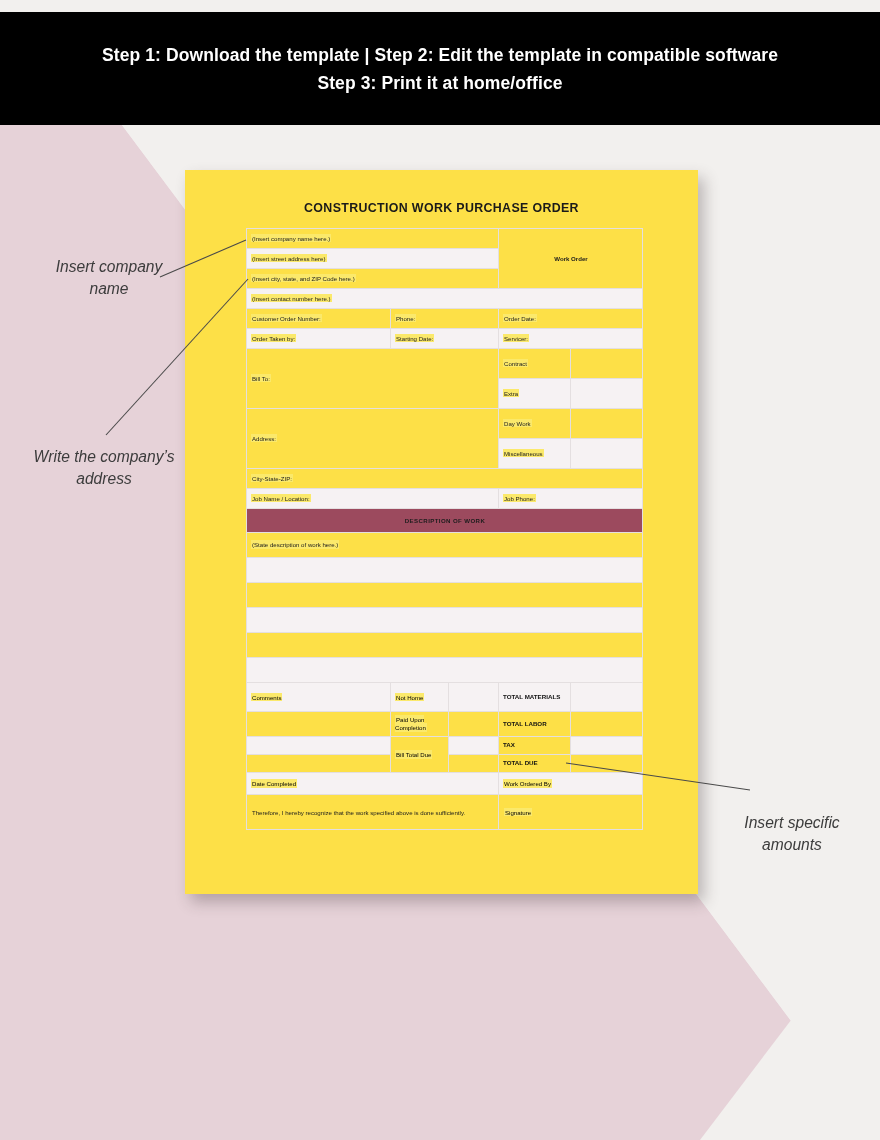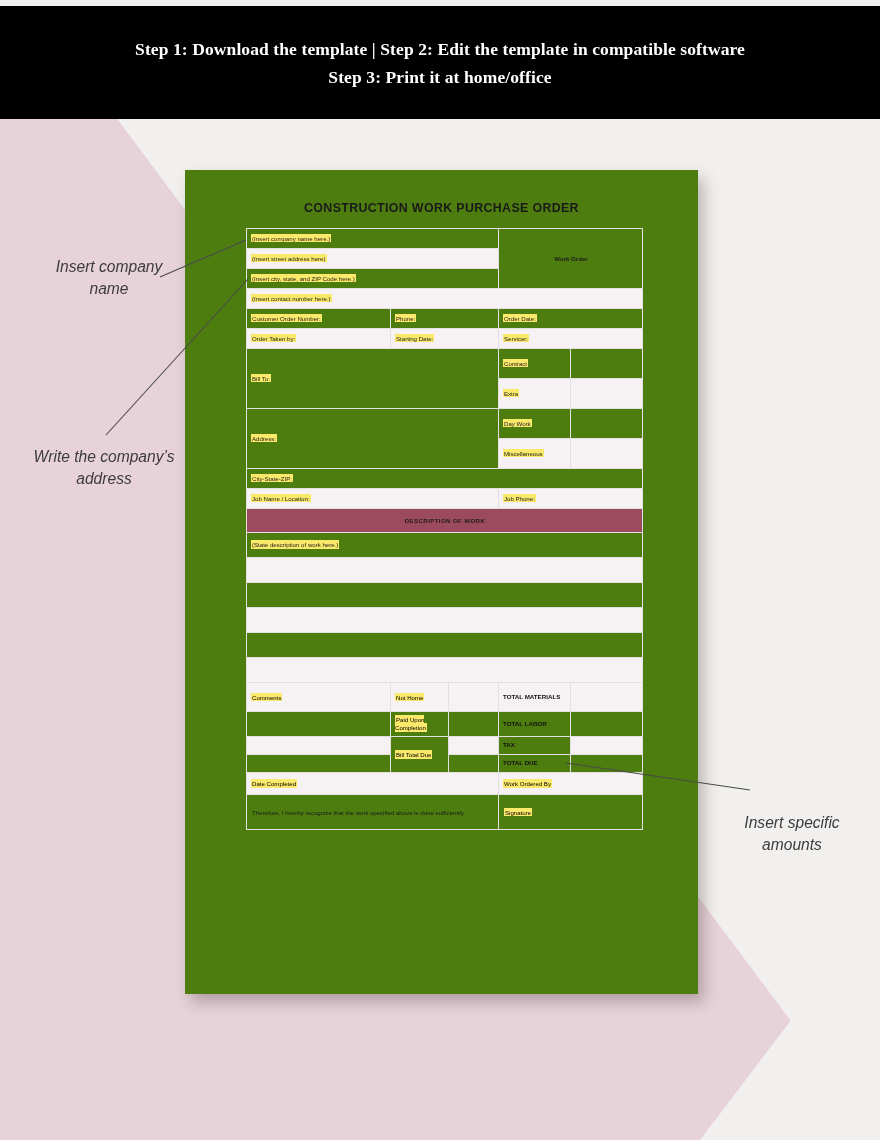--- a/index.html
+++ b/index.html
@@ -6,39 +6,38 @@
   body{
     width:880px;height:1140px;
     background:#F2F0EE;
     font-family:"Liberation Sans", sans-serif;
     overflow:hidden;
     position:relative;
   }
 
   
   #banner{
-    position:absolute;left:0;top:6px;width:880px;height:113px;
+    position:absolute;left:0;top:12px;width:880px;height:113px;
     background:#000;
     display:flex;flex-direction:column;align-items:center;justify-content:center;
     z-index:40;
-    font-family:Liberation Serif, serif;
   }
   #banner .line{
     color:#fff;font-size:17.5px;font-weight:bold;letter-spacing:.1px;
     line-height:28px;text-align:center;white-space:nowrap;
   }
 
   
   #bg{position:absolute;left:0;top:113px;width:880px;height:1027px;overflow:hidden;z-index:0;
       background:#F2F0EE;}
 
   
   #paper{
-    position:absolute;left:185px;top:170px;width:513px;height:824px;
-    background:#4d7c0f;
+    position:absolute;left:185px;top:170px;width:513px;height:724px;
+    background:#fde047;
     box-shadow:6px 8px 14px rgba(60,45,50,.30);
     z-index:10;
   }
 
   #doc-title{
     position:absolute;left:0;top:31px;width:513px;text-align:center;
     font-size:12.4px;font-weight:bold;color:#1A1A1A;letter-spacing:.35px;
   }
 
   

